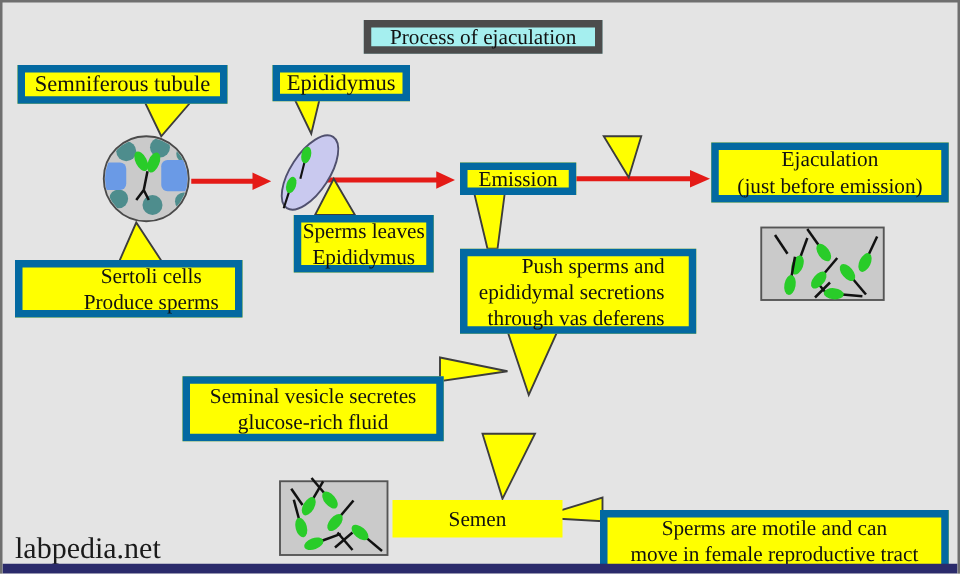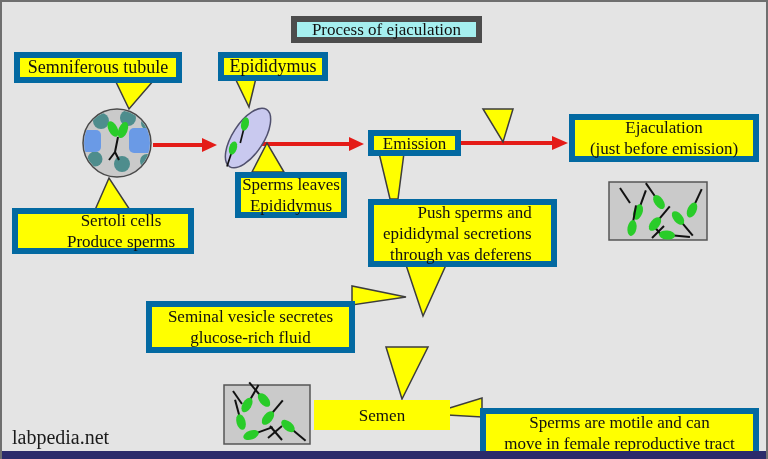--- a/index.html
+++ b/index.html
@@ -14,21 +14,21 @@
     position:absolute; z-index:2; box-sizing:border-box;
     display:flex; align-items:center; justify-content:center;
     text-align:center; white-space:pre-line;
     background:#ffff00; border:6px solid #0369a1;
     font-size:17px; line-height:21px; color:#111;
   }
   .cyan { background:#a5efef; border-color:#4c4c4c; }
   .noborder { border:none; }
   .leftalign { justify-content:flex-start; text-align:right; padding-left:9px; }
   .big { font-size:18px; }
-  .brand { position:absolute; left:10px; top:424px; z-index:2; font-size:20px; color:#1a1a1a; }
+  .brand { position:absolute; left:10px; top:424px; z-index:2; font-size:24px; color:#1a1a1a; }
   .footerbar { position:absolute; left:0; right:0; bottom:0; height:8px; background:#2b2b6b; z-index:3; }
 </style>
 </head>
 <body>
 
 <div class="stage">
 
   <svg class="layer" width="768" height="459" viewBox="0 0 768 459">
     <defs>
       <g id="sperm">

